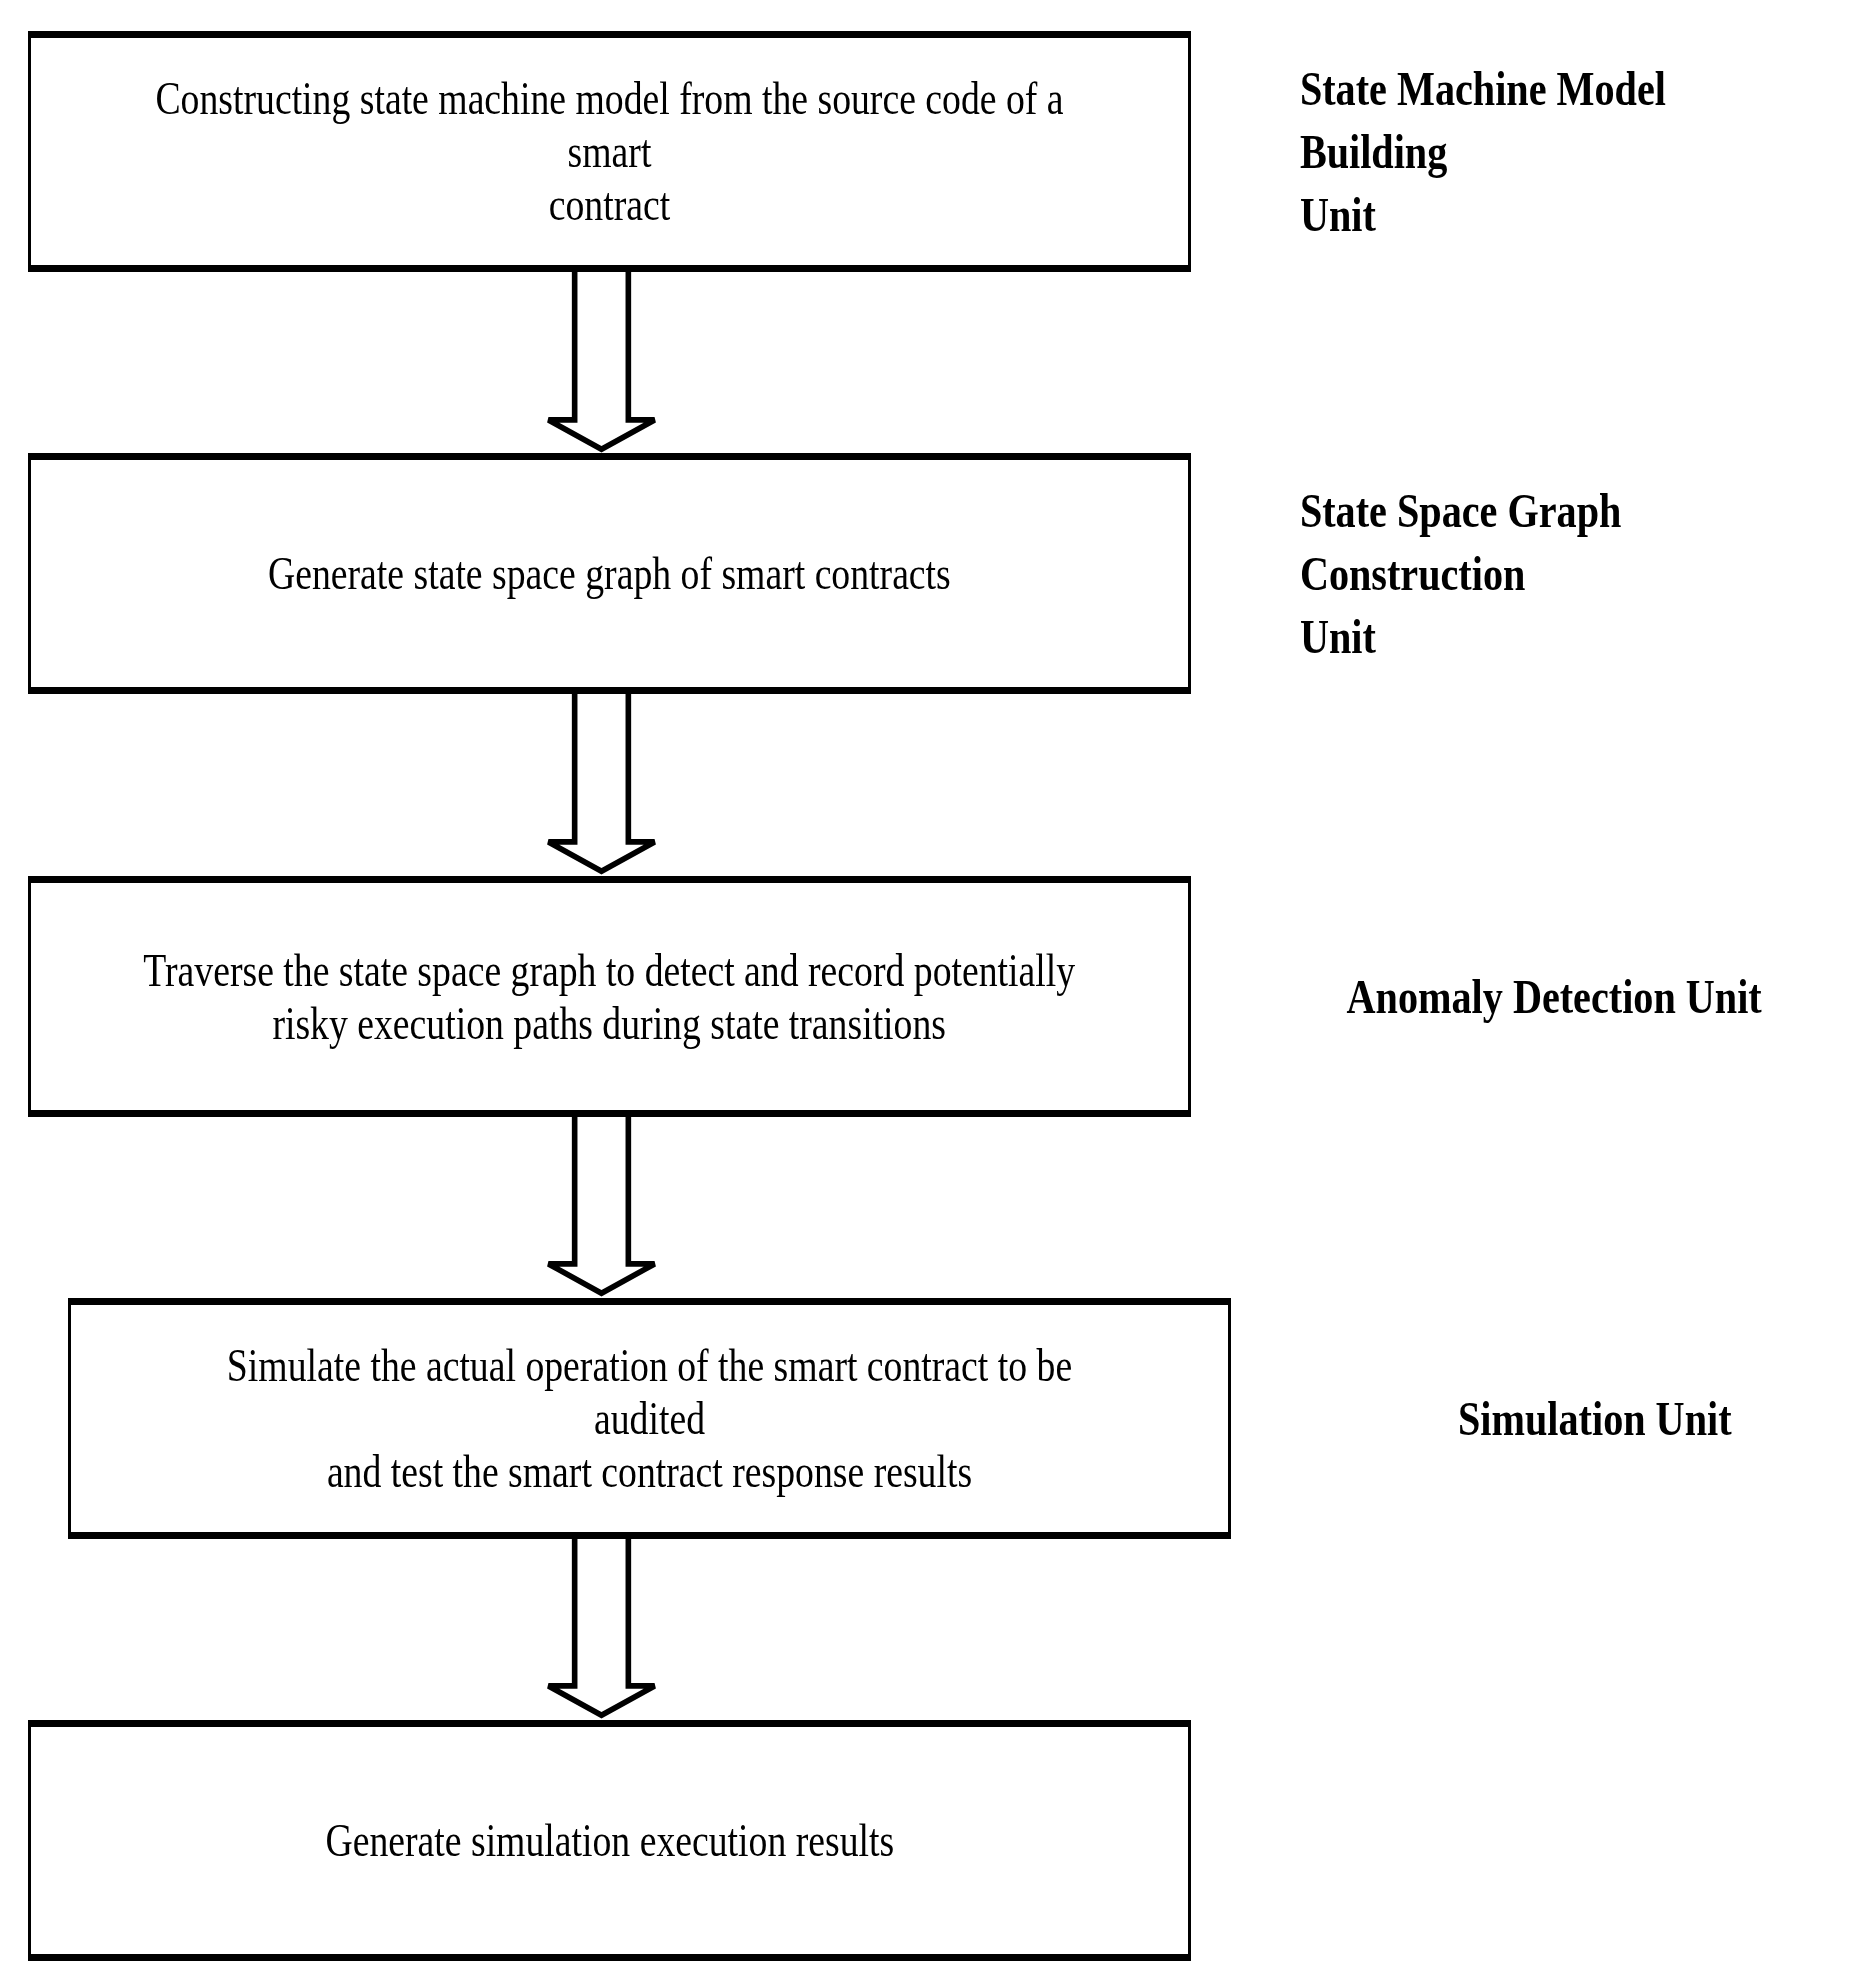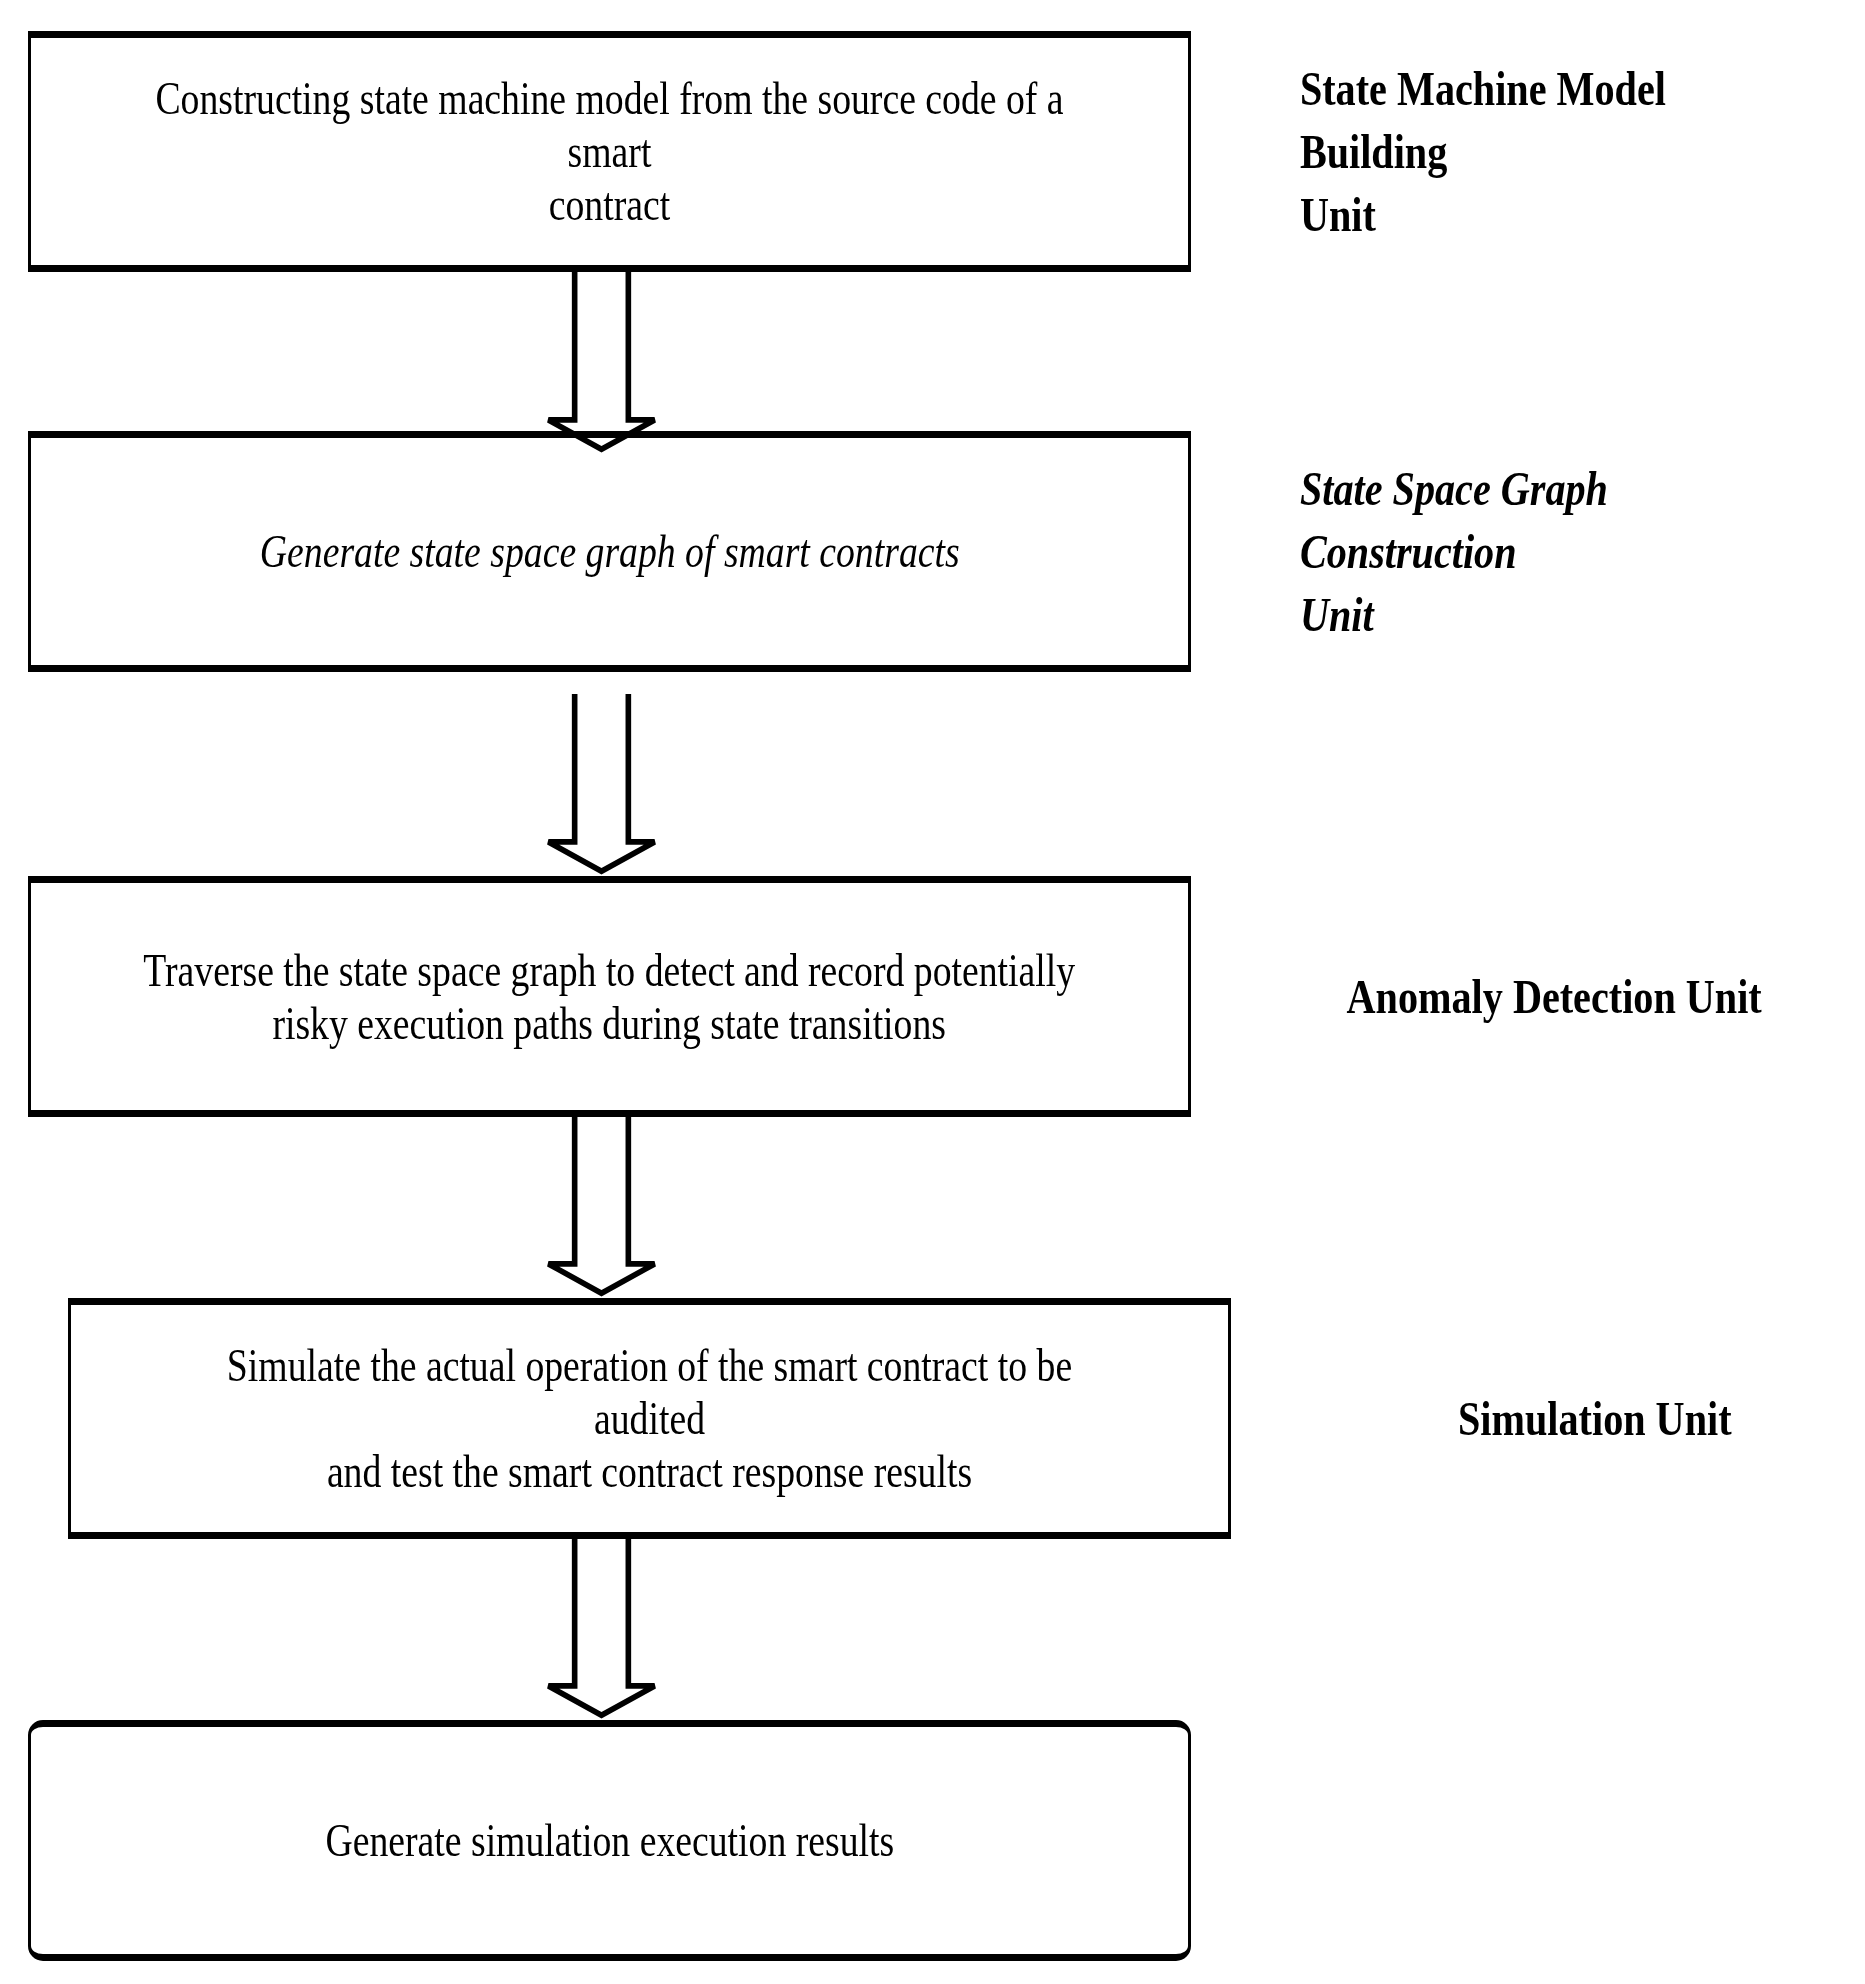--- a/index.html
+++ b/index.html
@@ -33,24 +33,24 @@
   }
   .box-text {
     display: inline-block;
     font-size: 46px;
     line-height: 53px;
     white-space: pre-line;
     transform: scaleX(0.82);
     transform-origin: center;
   }
   .pos-1 { top: 31px; align-items: center; }
-  .pos-2 { top: 431px; font-style: italic; }
+  .pos-2 { top: 453px; }
   .pos-3 { top: 876px; align-items: center; }
   .pos-4 { top: 1298px; margin-left: 40px; }
-  .pos-5 { top: 1720px; border-radius: 15px; }
+  .pos-5 { top: 1720px; }
 
   
   .flow-arrow {
     position: absolute;
     left: 545px;
     width: 113px;
     height: 181px;
   }
   .apos-1 { top: 272px; }
   .apos-2 { top: 694px; }

